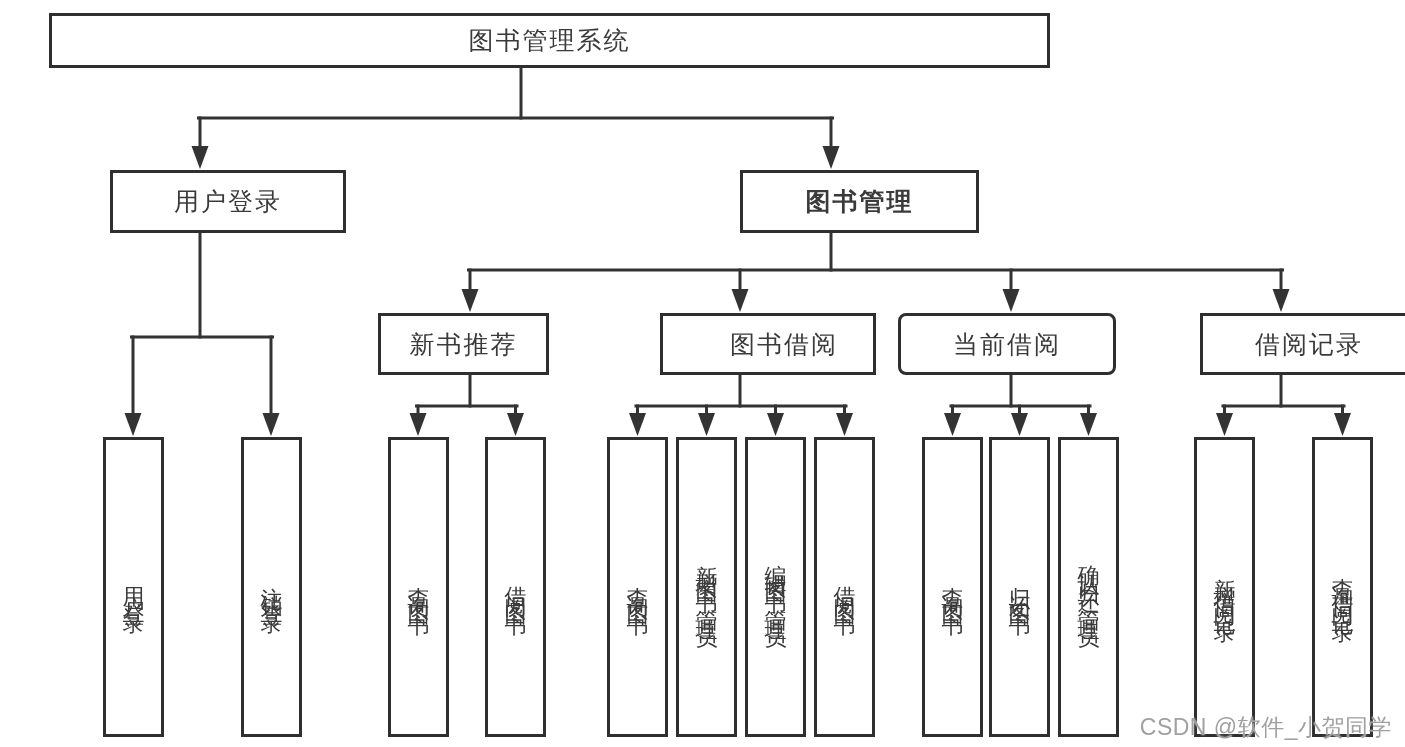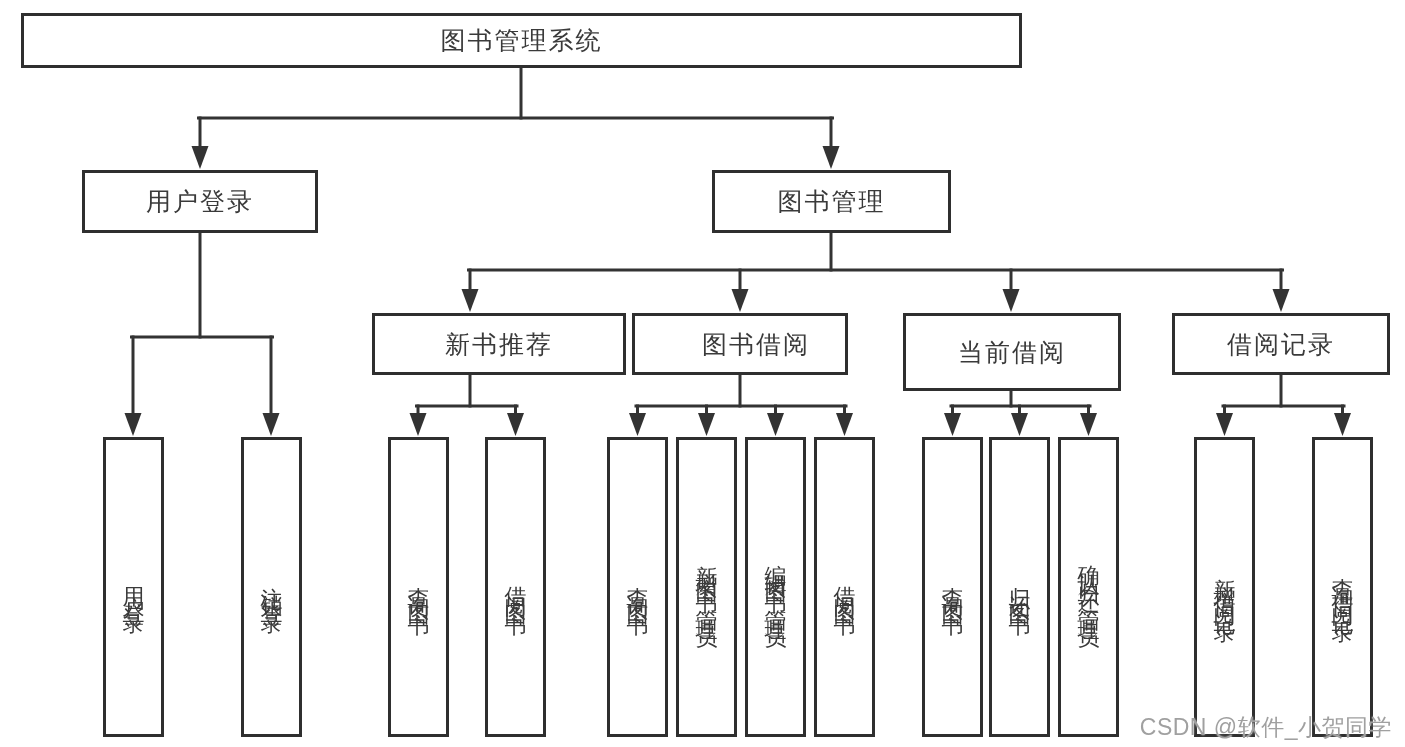--- a/index.html
+++ b/index.html
@@ -20,21 +20,21 @@
     position: absolute;
     box-sizing: border-box;
     border: 3px solid #2f2f2f;
     background: #ffffff;
     display: flex;
     align-items: center;
     justify-content: center;
     color: #3a3a3a;
     z-index: 2;
   }
-  .hbox { font-size: 25px; letter-spacing: 2px; }
+  .hbox { font-size: 25px; letter-spacing: 2px; margin-left: 28px; }
   .vbox { font-size: 22px; }
   .vbox .vtext {
     writing-mode: vertical-rl;
     text-orientation: mixed;
     letter-spacing: 9px;
     line-height: 1;
     white-space: nowrap;
   }
   .watermark {
     position: absolute;
@@ -119,31 +119,31 @@
     </g>
   </svg>
 
   <div class="node hbox" style="left:21px; top:13px; width:1001px; height:55px;">
     <span>图书管理系统</span>
   </div>
 
   <div class="node hbox" style="left:82px; top:170px; width:236px; height:63px;">
     <span>用户登录</span>
   </div>
-  <div class="node hbox" style="left:712px; top:170px; width:239px; height:63px;">
+  <div class="node hbox" style="left:712px; top:170px; width:239px; height:63px;font-weight:bold;">
     <span>图书管理</span>
   </div>
 
-  <div class="node hbox" style="left:372px; top:313px; width:254px; height:62px;">
+  <div class="node hbox" style="left:350px; top:313px; width:171px; height:62px;">
     <span>新书推荐</span>
   </div>
   <div class="node hbox" style="left:632px; top:313px; width:216px; height:62px;padding-left:32px;">
     <span>图书借阅</span>
   </div>
-  <div class="node hbox" style="left:903px; top:313px; width:218px; height:78px;">
+  <div class="node hbox" style="left:870px; top:313px; width:218px; height:62px;border-radius:8px;">
     <span>当前借阅</span>
   </div>
   <div class="node hbox" style="left:1172px; top:313px; width:218px; height:62px;">
     <span>借阅记录</span>
   </div>
 
   <div class="node vbox" style="left:103px; top:437px; width:61px; height:300px;">
     <span class="vtext">用户登录</span>
   </div>
   <div class="node vbox" style="left:241px; top:437px; width:61px; height:300px;">

